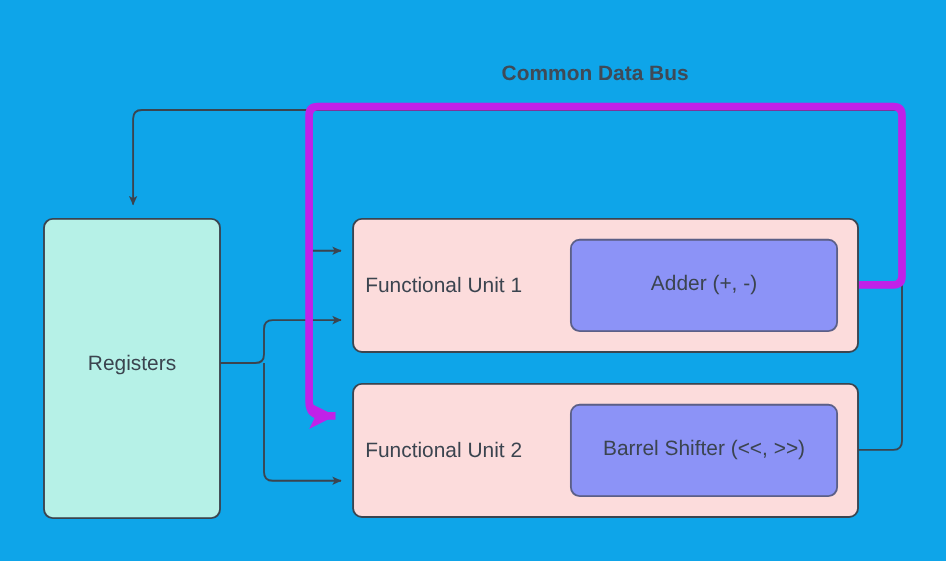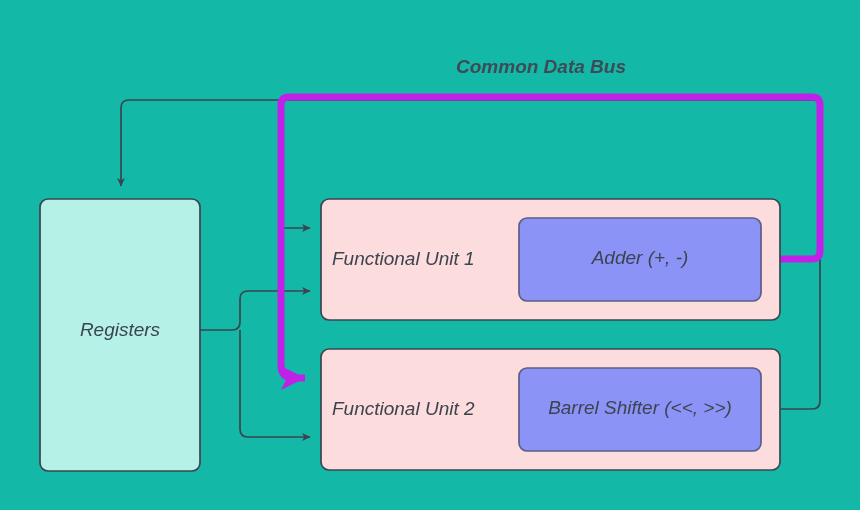--- a/index.html
+++ b/index.html
@@ -10,22 +10,21 @@
   body {
     width: 860px;
     height: 510px;
     overflow: hidden;
     font-family: "Liberation Sans", sans-serif;
   }
   #diagram-root {
     position: relative;
     width: 860px;
     height: 510px;
-    background: #14b8a6;
-    font-style: italic;
+    background: #0ea5e9;
   }
   svg.diagram {
     position: absolute;
     top: 0;
     left: 0;
     width: 860px;
     height: 510px;
     display: block;
   }
   .box-label {

